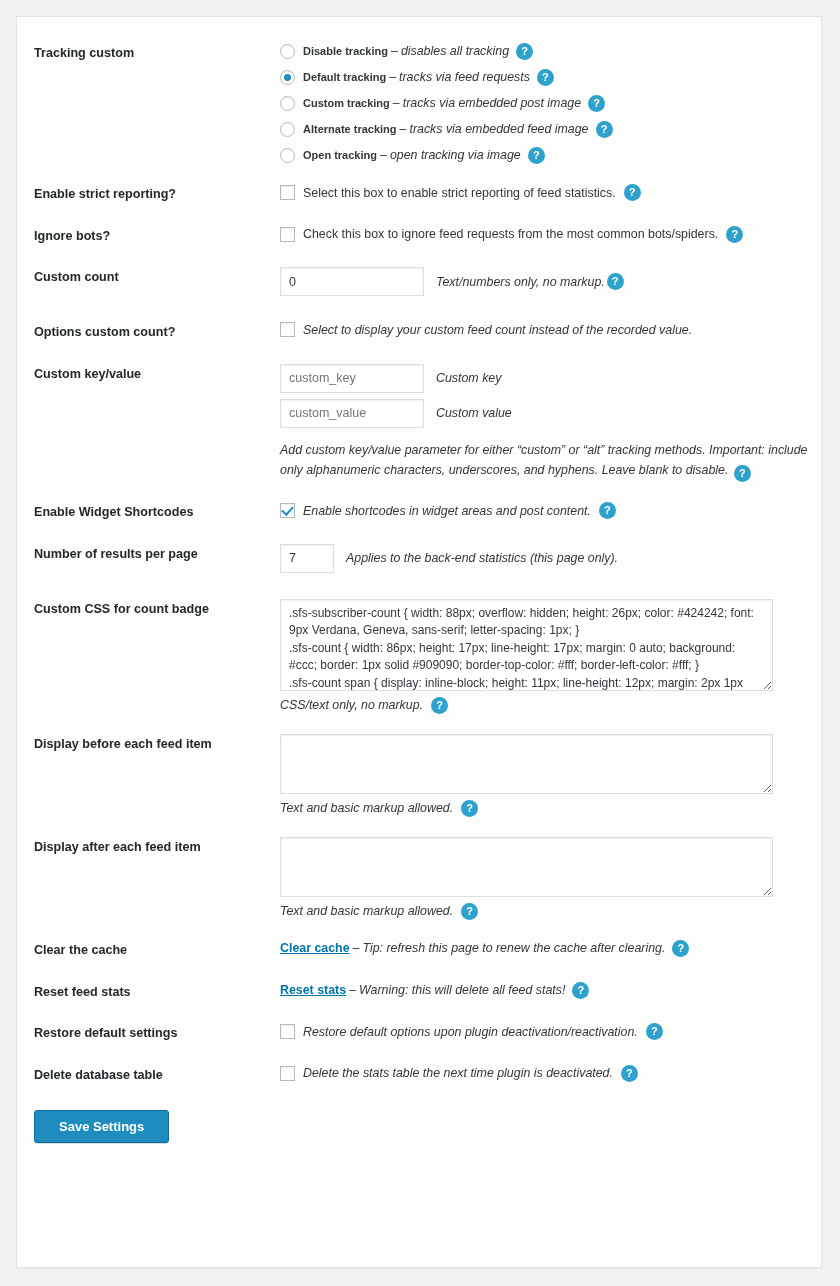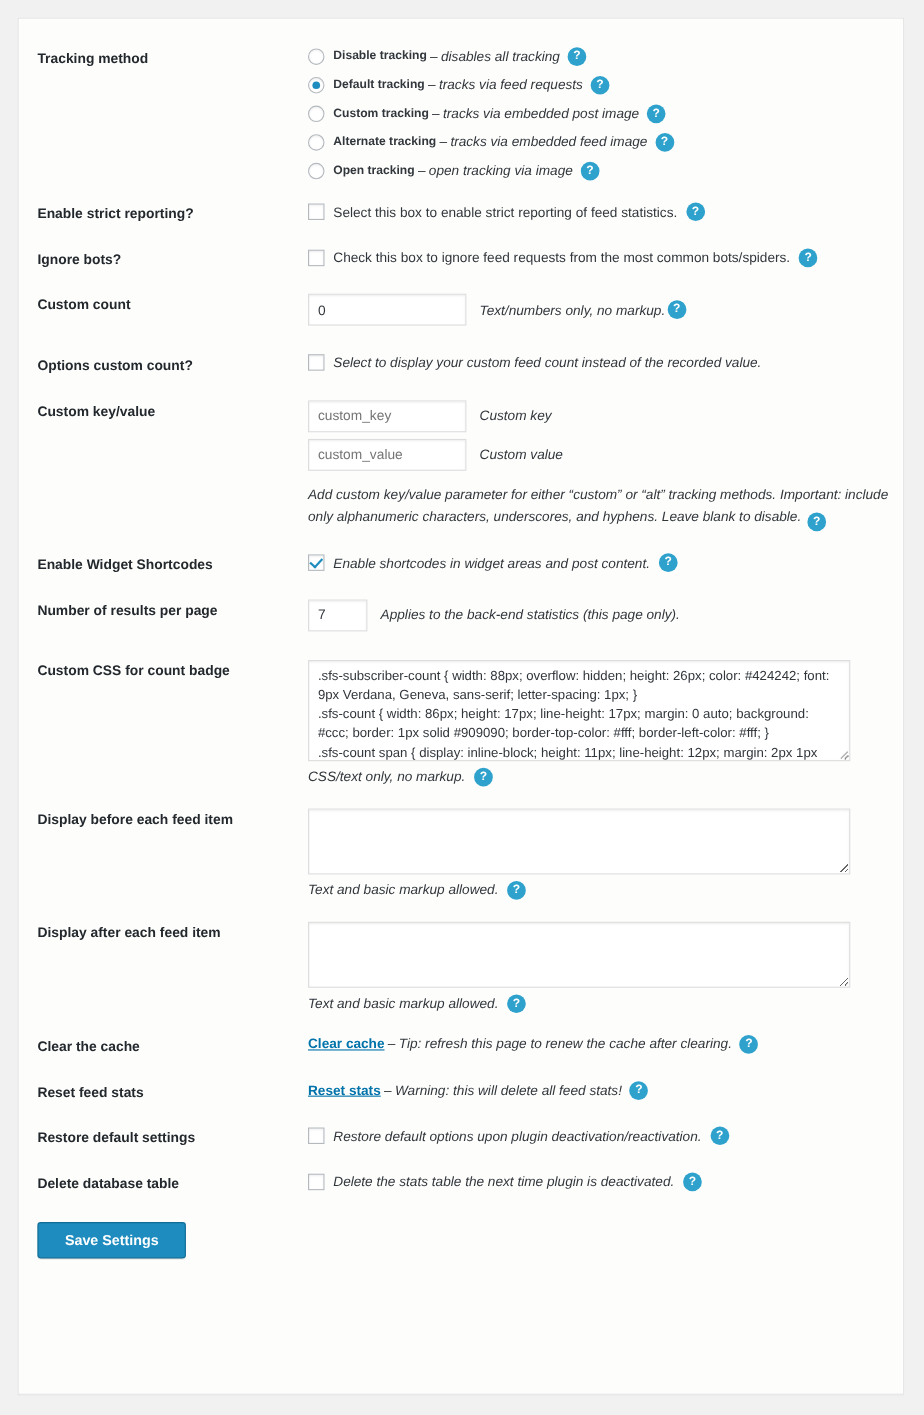--- a/index.html
+++ b/index.html
@@ -208,21 +208,21 @@
 </head>
 <body>
 
 <div class="card">
 
 
   <table class="form-table">
     <tbody>
 
       <tr>
-        <th>Tracking method</th>
+        <th>Tracking custom</th>
         <td>
 
           <div class="opt-row">
             <span class="radio"></span>
             <span class="opt-label-strong">Disable tracking</span>
             <span class="opt-sep">–</span>
             <span class="desc">disables all tracking</span>
             <span class="help help-inline">?</span>
           </div>
 

